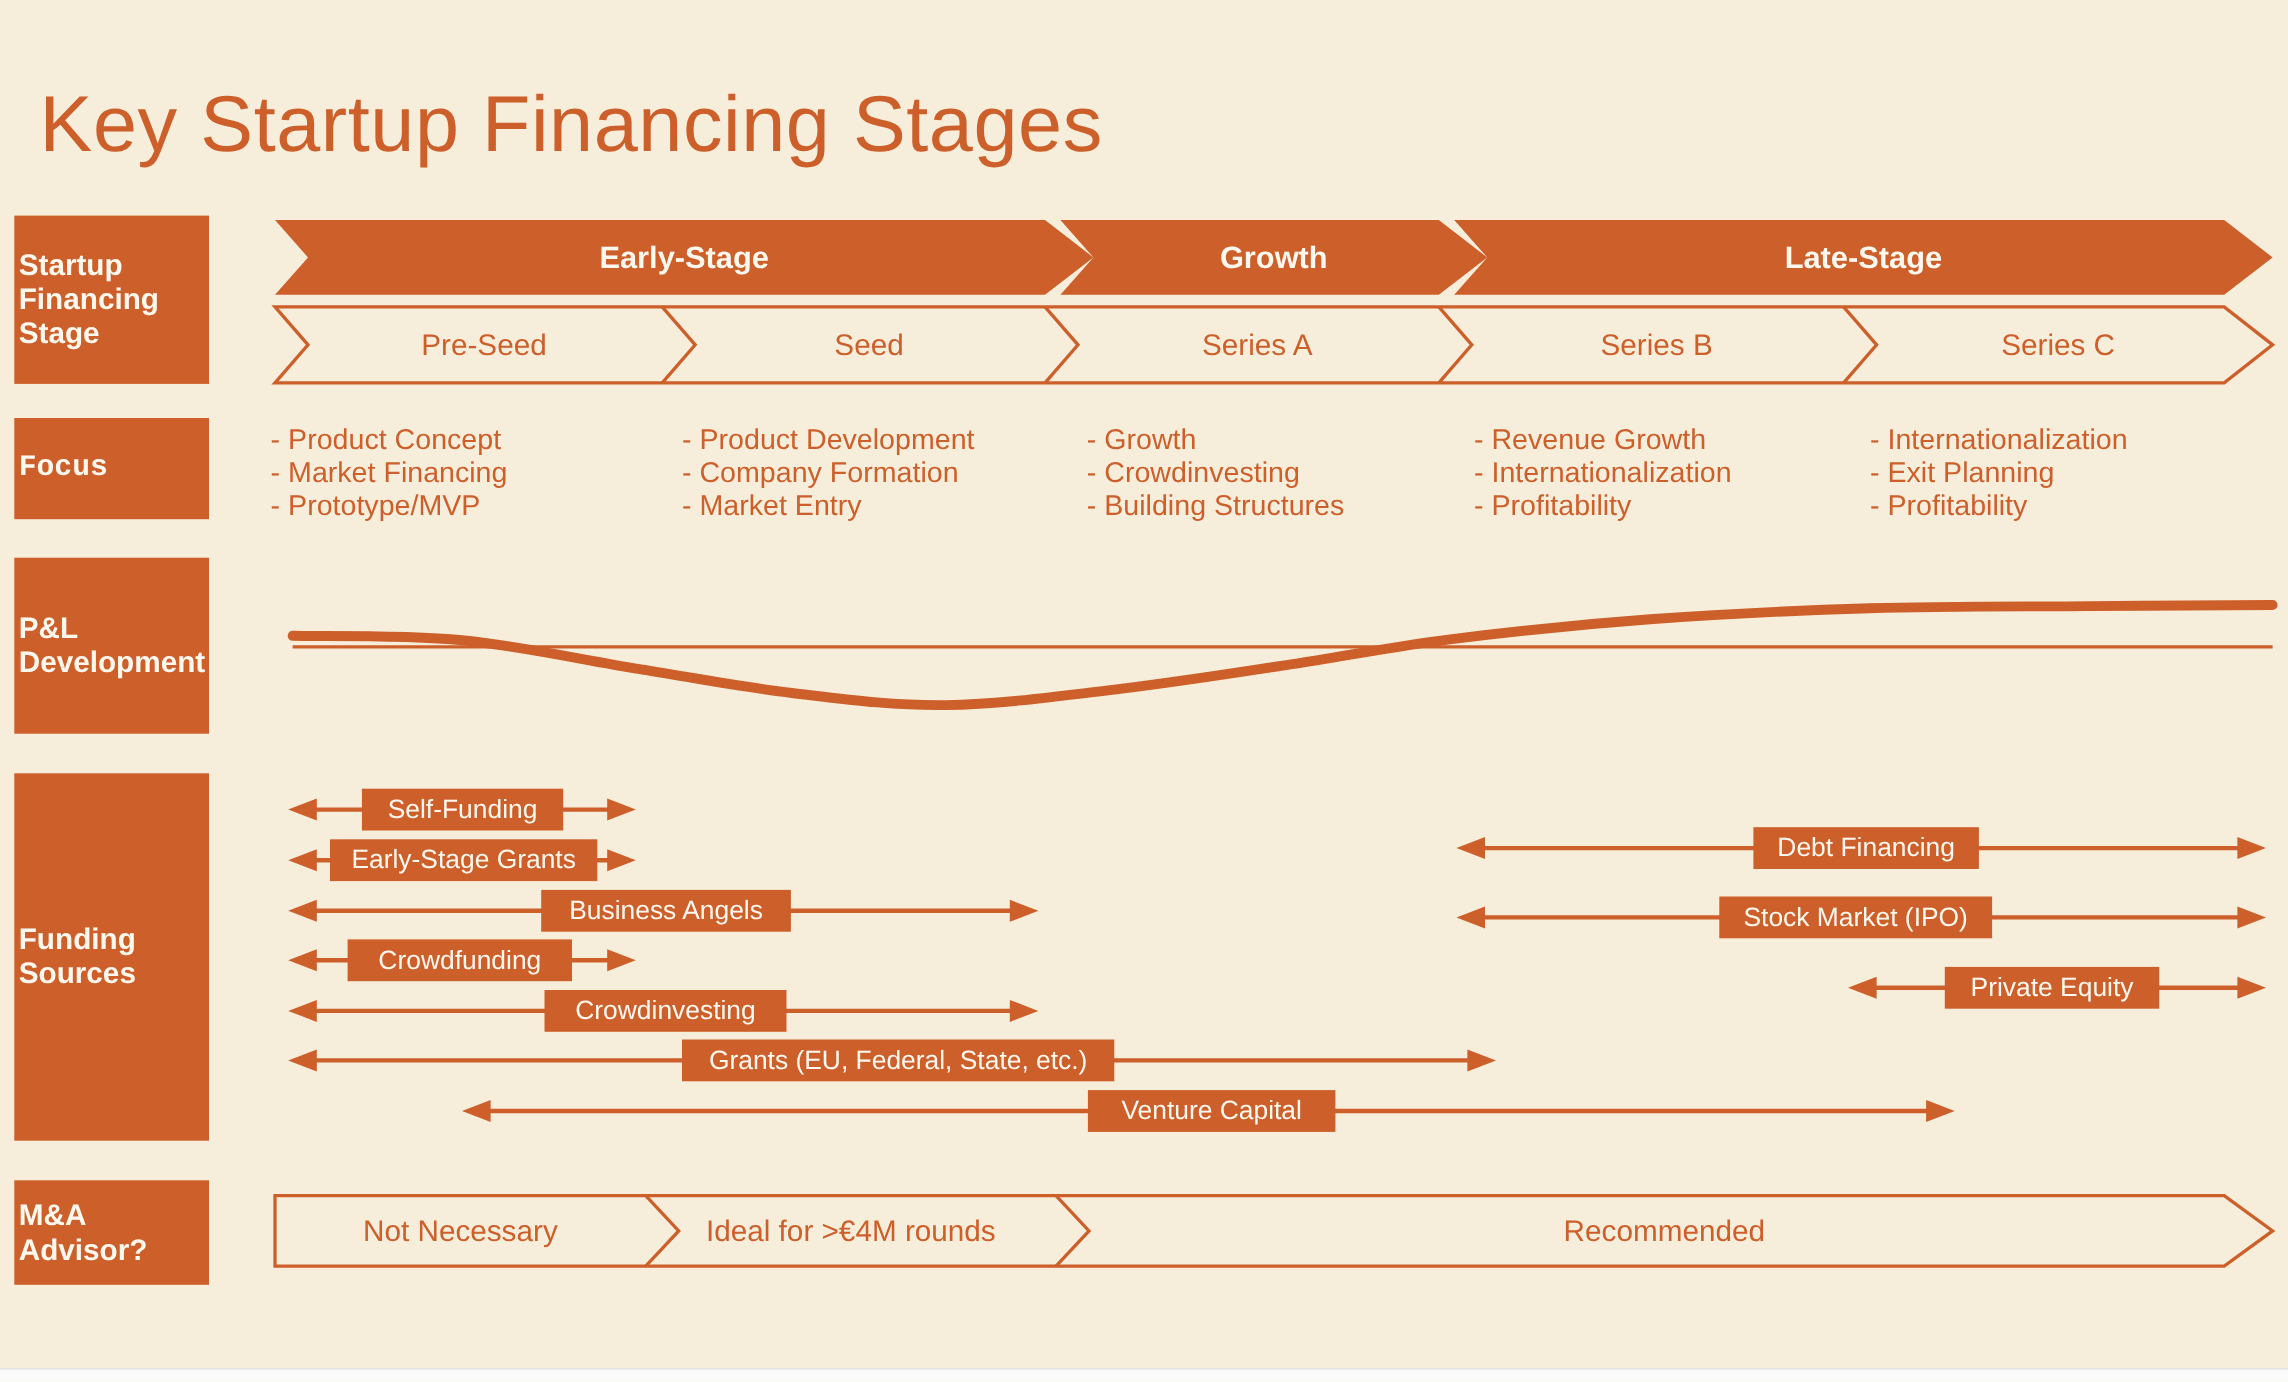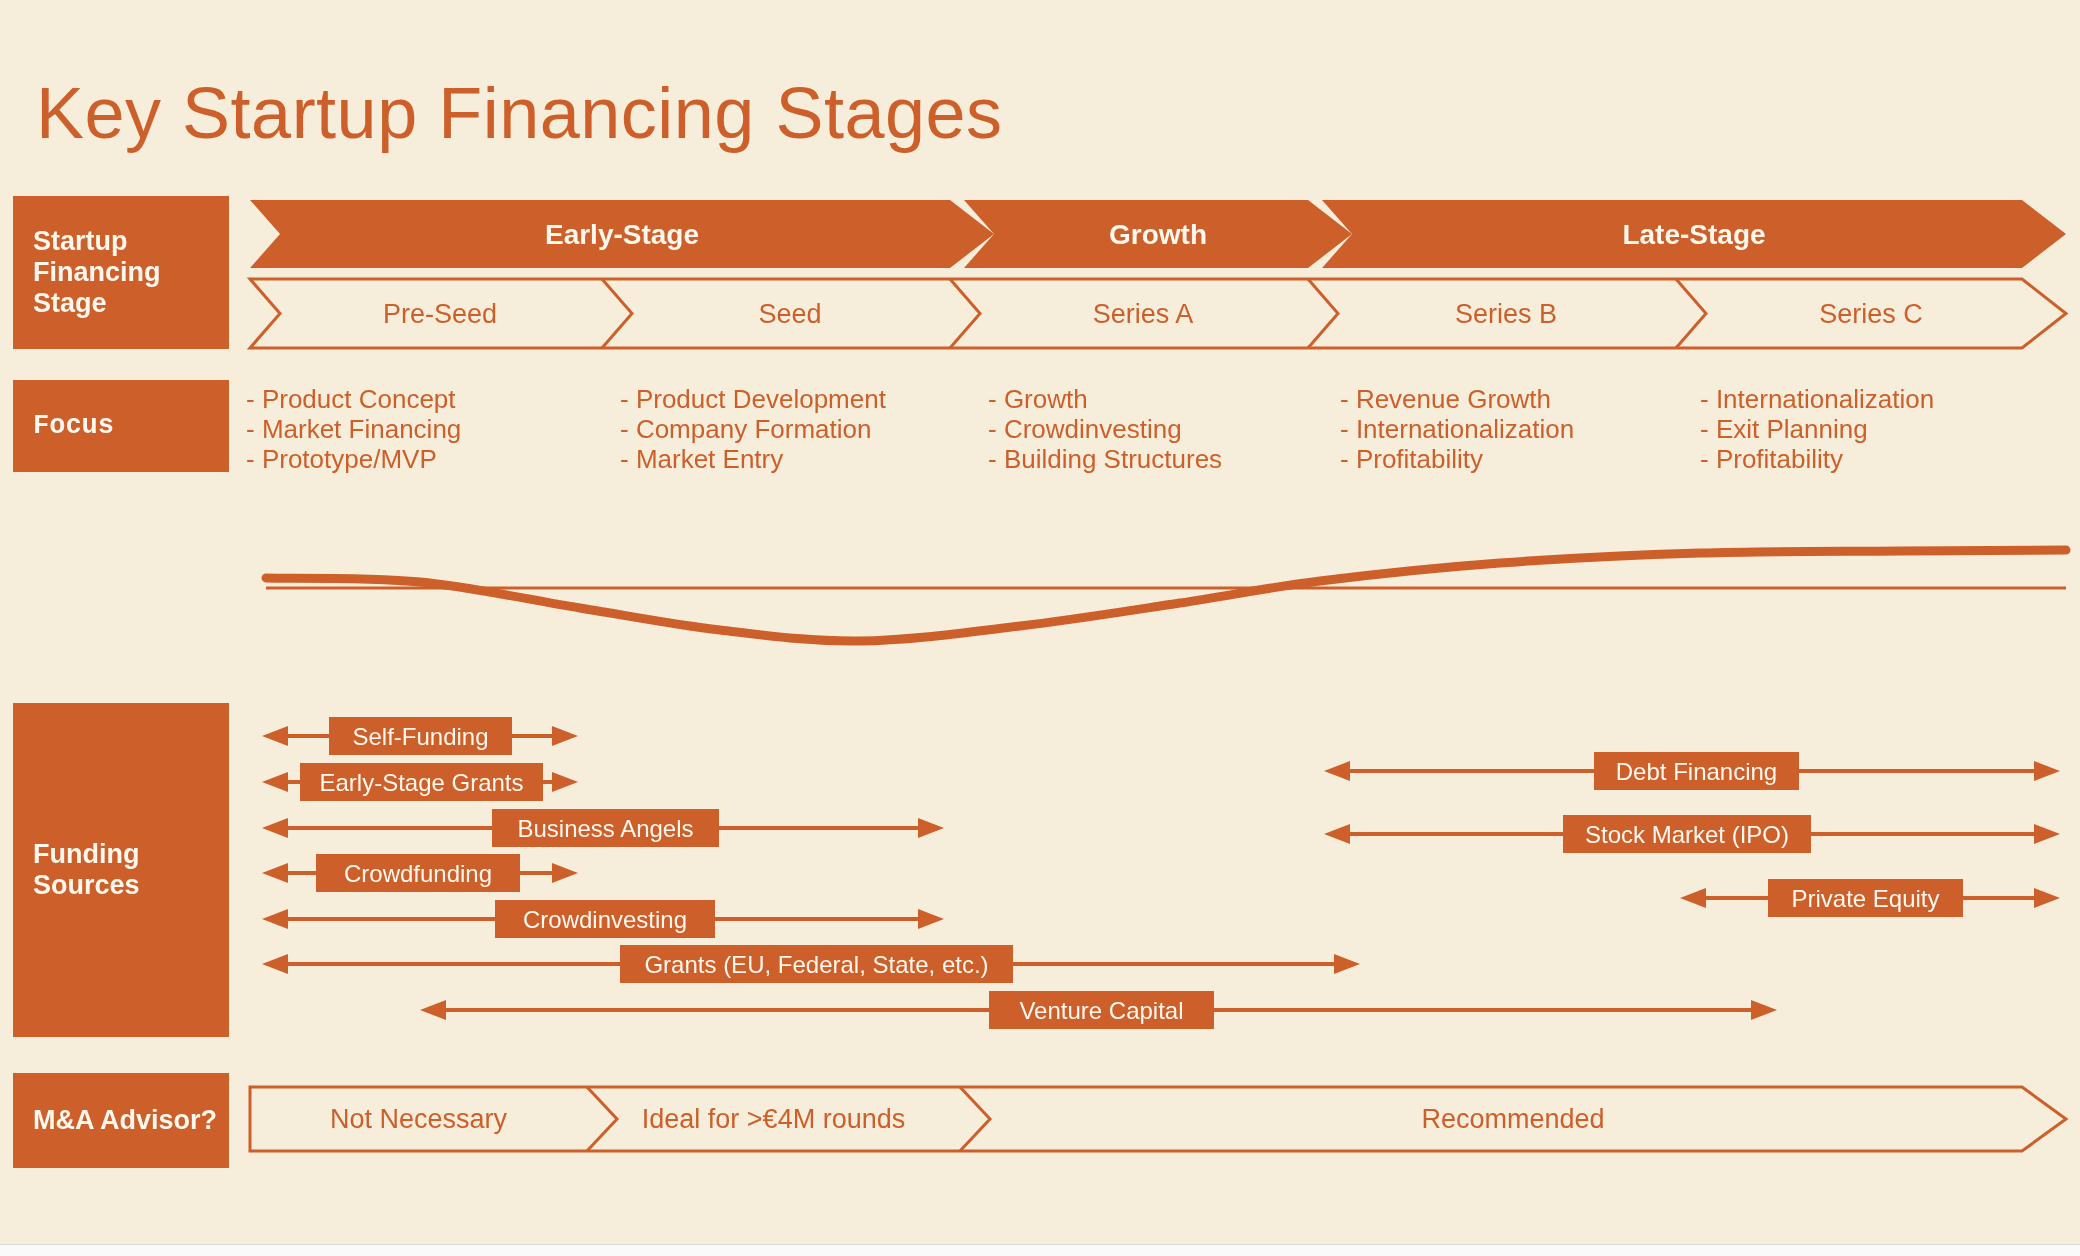--- a/index.html
+++ b/index.html
@@ -7,24 +7,24 @@
     position:relative;width:2080px;height:1256px;overflow:hidden;
     background:#F6EEDB;
     font-family:"Liberation Sans", sans-serif;
   }
   .title{
     position:absolute;left:36px;top:72px;
     font-size:72px;font-weight:400;letter-spacing:0.5px;
     color:#CD5F2B;white-space:nowrap;
   }
   .row-label{
-    position:absolute;left:13px;width:216px;
+    position:absolute;left:13px;width:177px;
     background:#CD5F2B;color:#FDF8EE;
     display:flex;align-items:center;
-    box-sizing:border-box;padding-left:20px;padding-right:12px;
+    box-sizing:border-box;padding-left:4px;padding-right:12px;
     font-size:27px;font-weight:700;line-height:31px;
   }
   .rl-stage  {top:196px;height:153px;}
   .rl-focus  {top:380px;height:92px;font-family:Liberation Mono, monospace;}
   .rl-pnl    {top:507px;height:160px;}
   .rl-funding{top:703px;height:334px;}
   .rl-mna    {top:1073px;height:95px;}
   .focus-col{
     position:absolute;top:384px;
     color:#CD5F2B;font-size:26px;line-height:30px;white-space:nowrap;
@@ -37,20 +37,21 @@
 </style>
 </head>
 <body>
 
 <div id="canvas">
 
   <div class="title">Key Startup Financing Stages</div>
 
   <div class="row-label rl-stage">Startup Financing Stage</div>
   <div class="row-label rl-focus">Focus</div>
+  <div class="row-label rl-pnl">P&amp;L Development</div>
   <div class="row-label rl-funding">Funding Sources</div>
   <div class="row-label rl-mna">M&amp;A Advisor?</div>
 
   <svg id="diagram" width="2080" height="1256" viewBox="0 0 2080 1256">
       <path d="M250,200 L950,200 L994,234 L950,268 L250,268 L280,234 Z" fill="#CD5F2B"></path>
       <text x="622" y="234" text-anchor="middle" dominant-baseline="central" font-size="28" font-weight="700" fill="#FDF8EE">Early-Stage</text>
       <path d="M964,200 L1308,200 L1352,234 L1308,268 L964,268 L994,234 Z" fill="#CD5F2B"></path>
       <text x="1158" y="234" text-anchor="middle" dominant-baseline="central" font-size="28" font-weight="700" fill="#FDF8EE">Growth</text>
       <path d="M1322,200 L2022,200 L2066,234 L2022,268 L1322,268 L1352,234 Z" fill="#CD5F2B"></path>
       <text x="1694" y="234" text-anchor="middle" dominant-baseline="central" font-size="28" font-weight="700" fill="#FDF8EE">Late-Stage</text>

